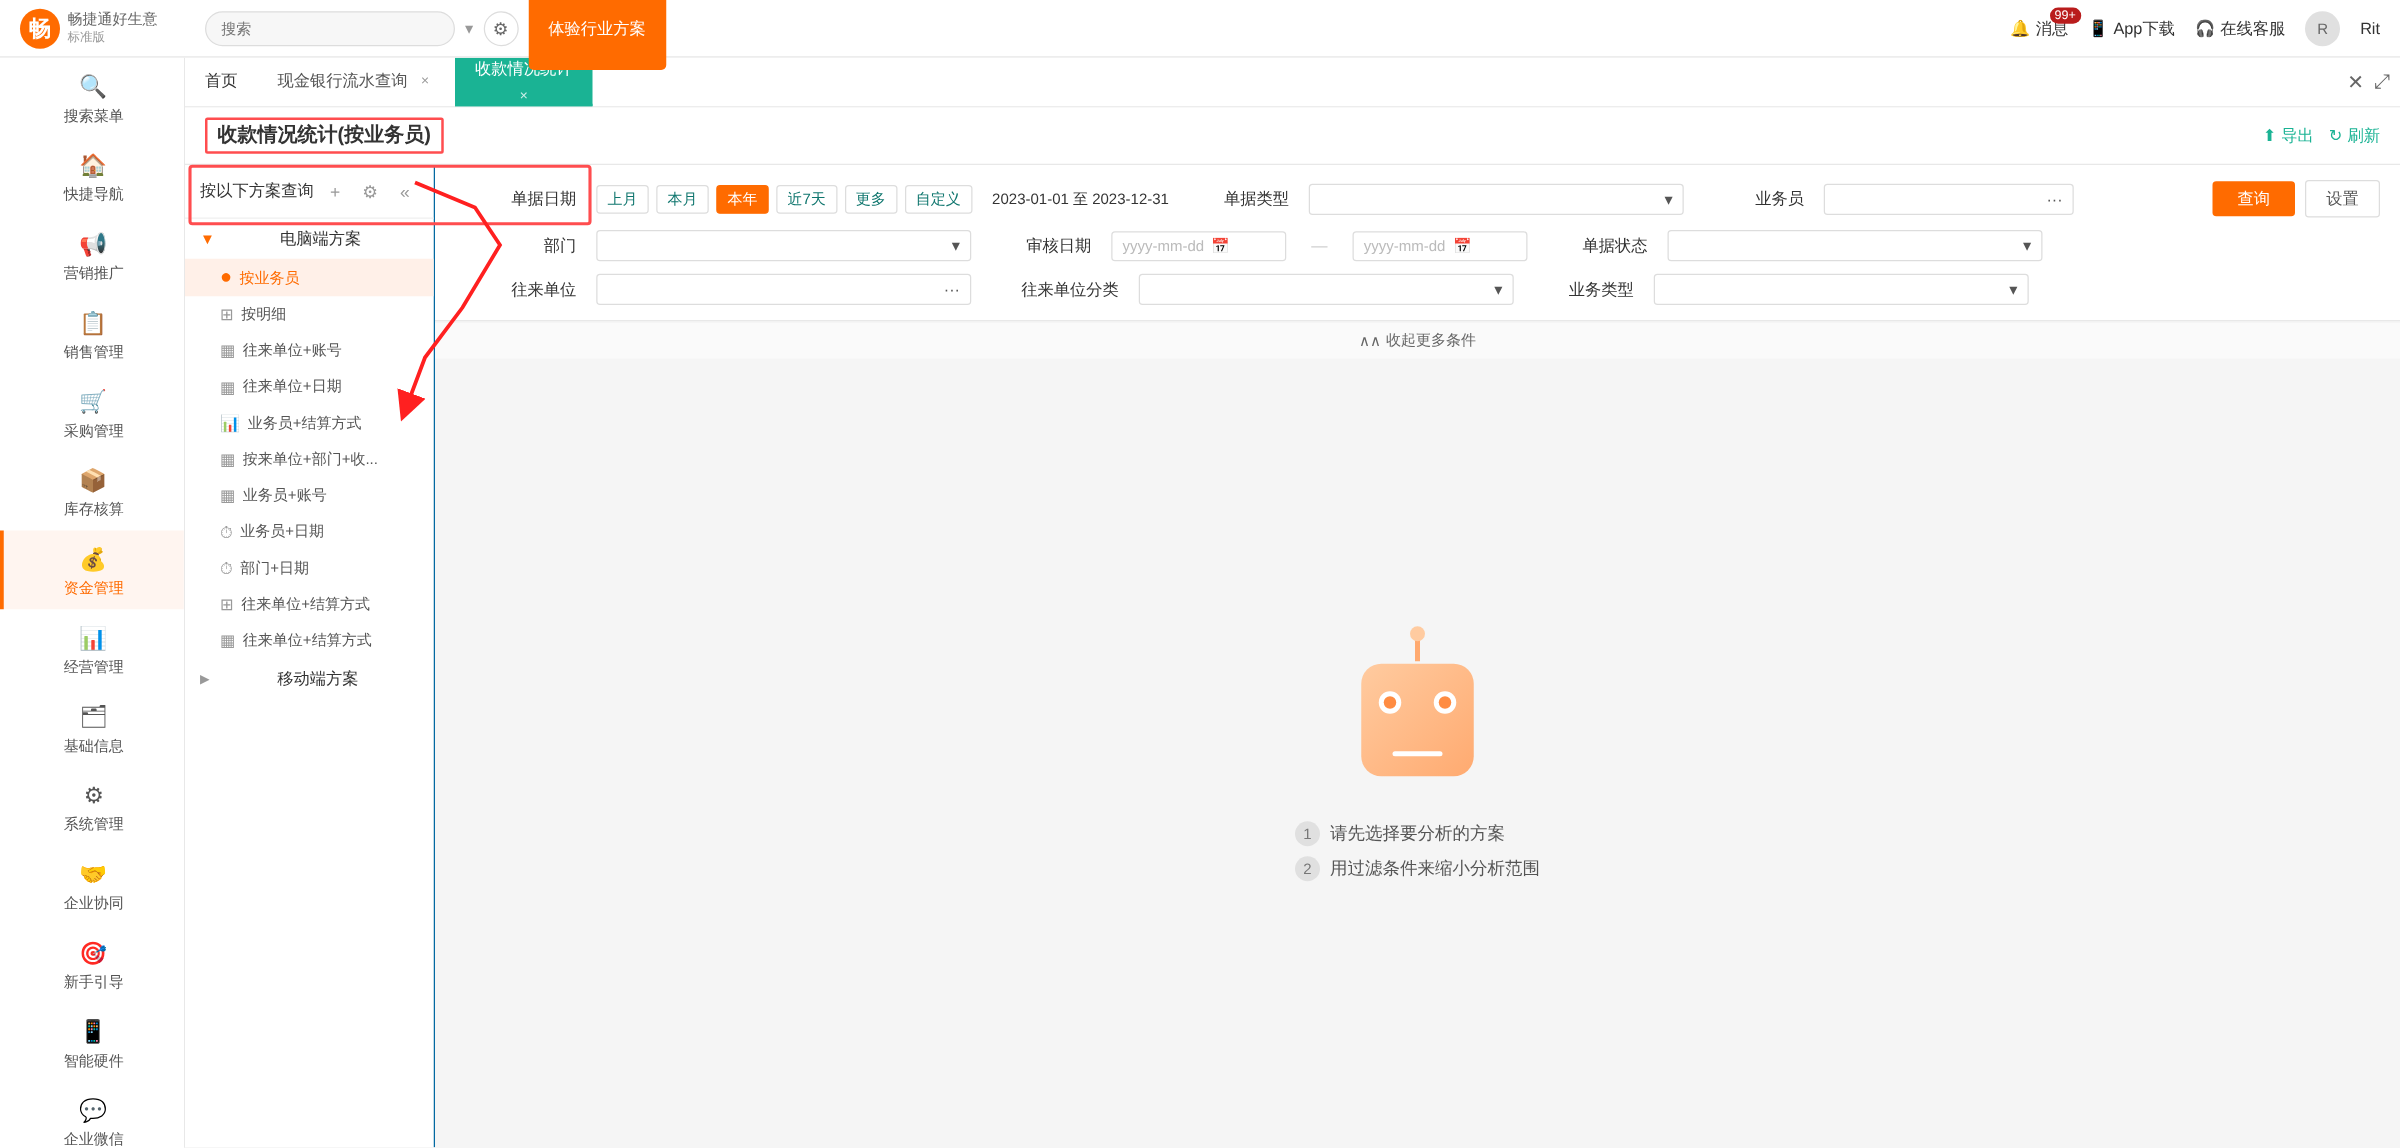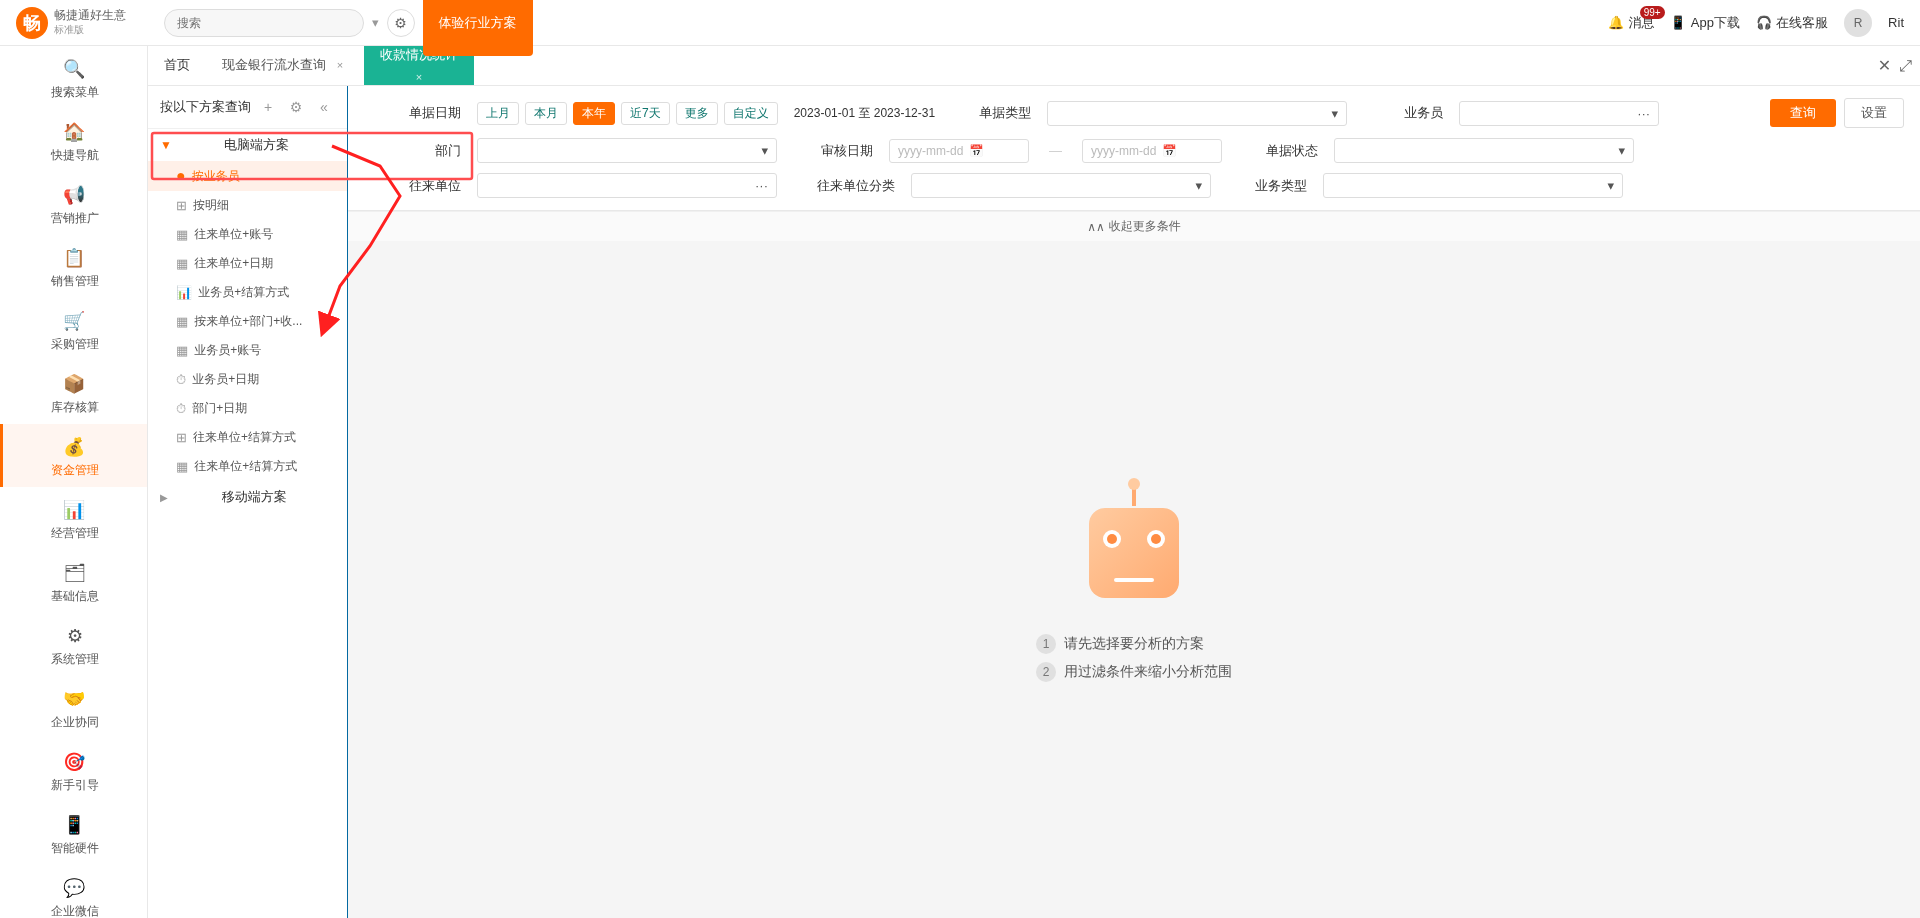--- a/index.html
+++ b/index.html
@@ -521,20 +521,33 @@
         <span>收款情况统计</span>
         <span class="tab-close">×</span>
       </div>
       <div class="tab-spacer"></div>
       <div class="tab-actions">
         <span class="tab-action-btn">✕</span>
         <span class="tab-action-btn">⤢</span>
       </div>
     </div>
 
+    <div class="page-header">
+      <div class="page-title">收款情况统计(按业务员)</div>
+      <div class="page-header-actions">
+        <div class="export-btn">
+          <span>⬆</span>
+          <span>导出</span>
+        </div>
+        <div class="refresh-btn">
+          <span>↻</span>
+          <span>刷新</span>
+        </div>
+      </div>
+    </div>
 
     <div class="main-content">
 
       <div class="scheme-panel">
         <div class="scheme-header">
           <span class="scheme-title">按以下方案查询</span>
           <span class="scheme-icon-btn">+</span>
           <span class="scheme-icon-btn">⚙</span>
           <span class="scheme-icon-btn">«</span>
         </div>

